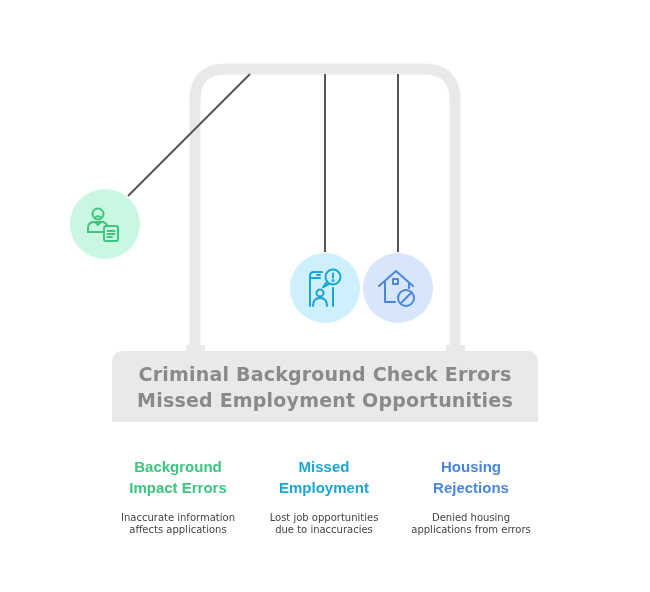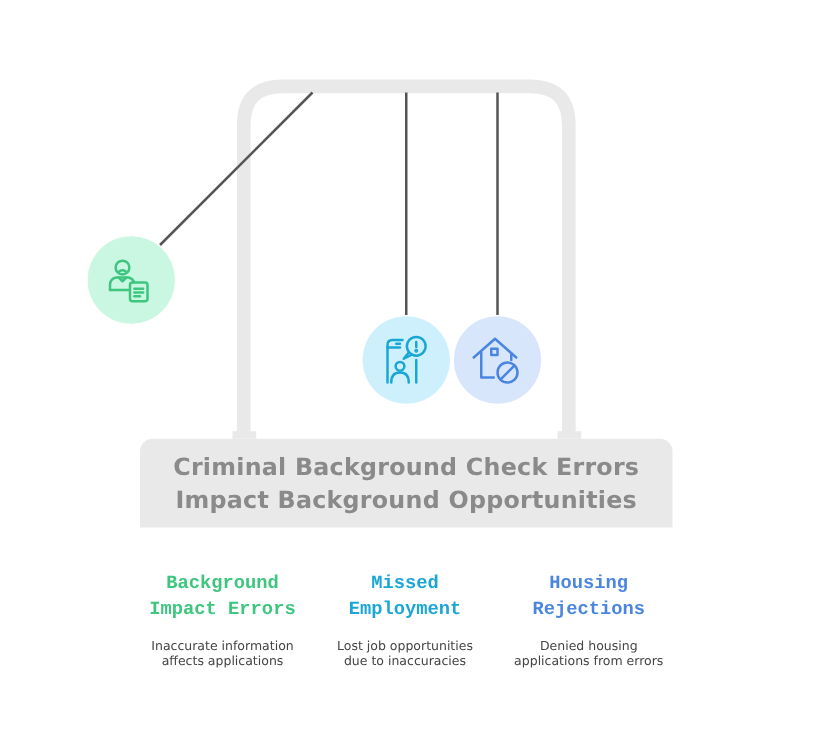--- a/index.html
+++ b/index.html
@@ -18,21 +18,21 @@
     }
     .ball {
       position: absolute; width: 70px; height: 70px; border-radius: 50%;
       display: flex; align-items: center; justify-content: center;
     }
     .ball svg { width: 44px; height: 44px; }
     .col {
       position: absolute; top: 456px; width: 150px; text-align: center;
     }
     .col-title {
-      font-family: Liberation Mono, monospace; font-weight: bold; font-size: 15px; line-height: 21px;
+      font-family: Liberation Sans, sans-serif; font-weight: bold; font-size: 15px; line-height: 21px;
     }
     .col-desc {
       margin-top: 14px; font-family: "DejaVu Sans", sans-serif; font-size: 10px; line-height: 12px; color: #444;
     }
   </style>
 </head>
 <body>
 
 <div class="canvas">
 
@@ -84,21 +84,21 @@
       <path d="M33 17 L33 22"></path>
       <rect x="17" y="13" width="5" height="5"></rect>
       <circle cx="30" cy="32" r="8"></circle>
       <line x1="24.5" y1="37.5" x2="35.5" y2="26.5"></line>
     </svg>
   </div>
 
   <div class="base">
     <div class="base-title">
       <div>Criminal Background Check Errors</div>
-      <div>Impact Background Opportunities</div>
+      <div>Missed Employment Opportunities</div>
     </div>
   </div>
 
   <div class="col" style="left:103px;">
     <div class="col-title" style="color:#3cc67e;">
       <div>Background</div>
       <div>Impact Errors</div>
     </div>
     <div class="col-desc">
       <div>Inaccurate information</div>

